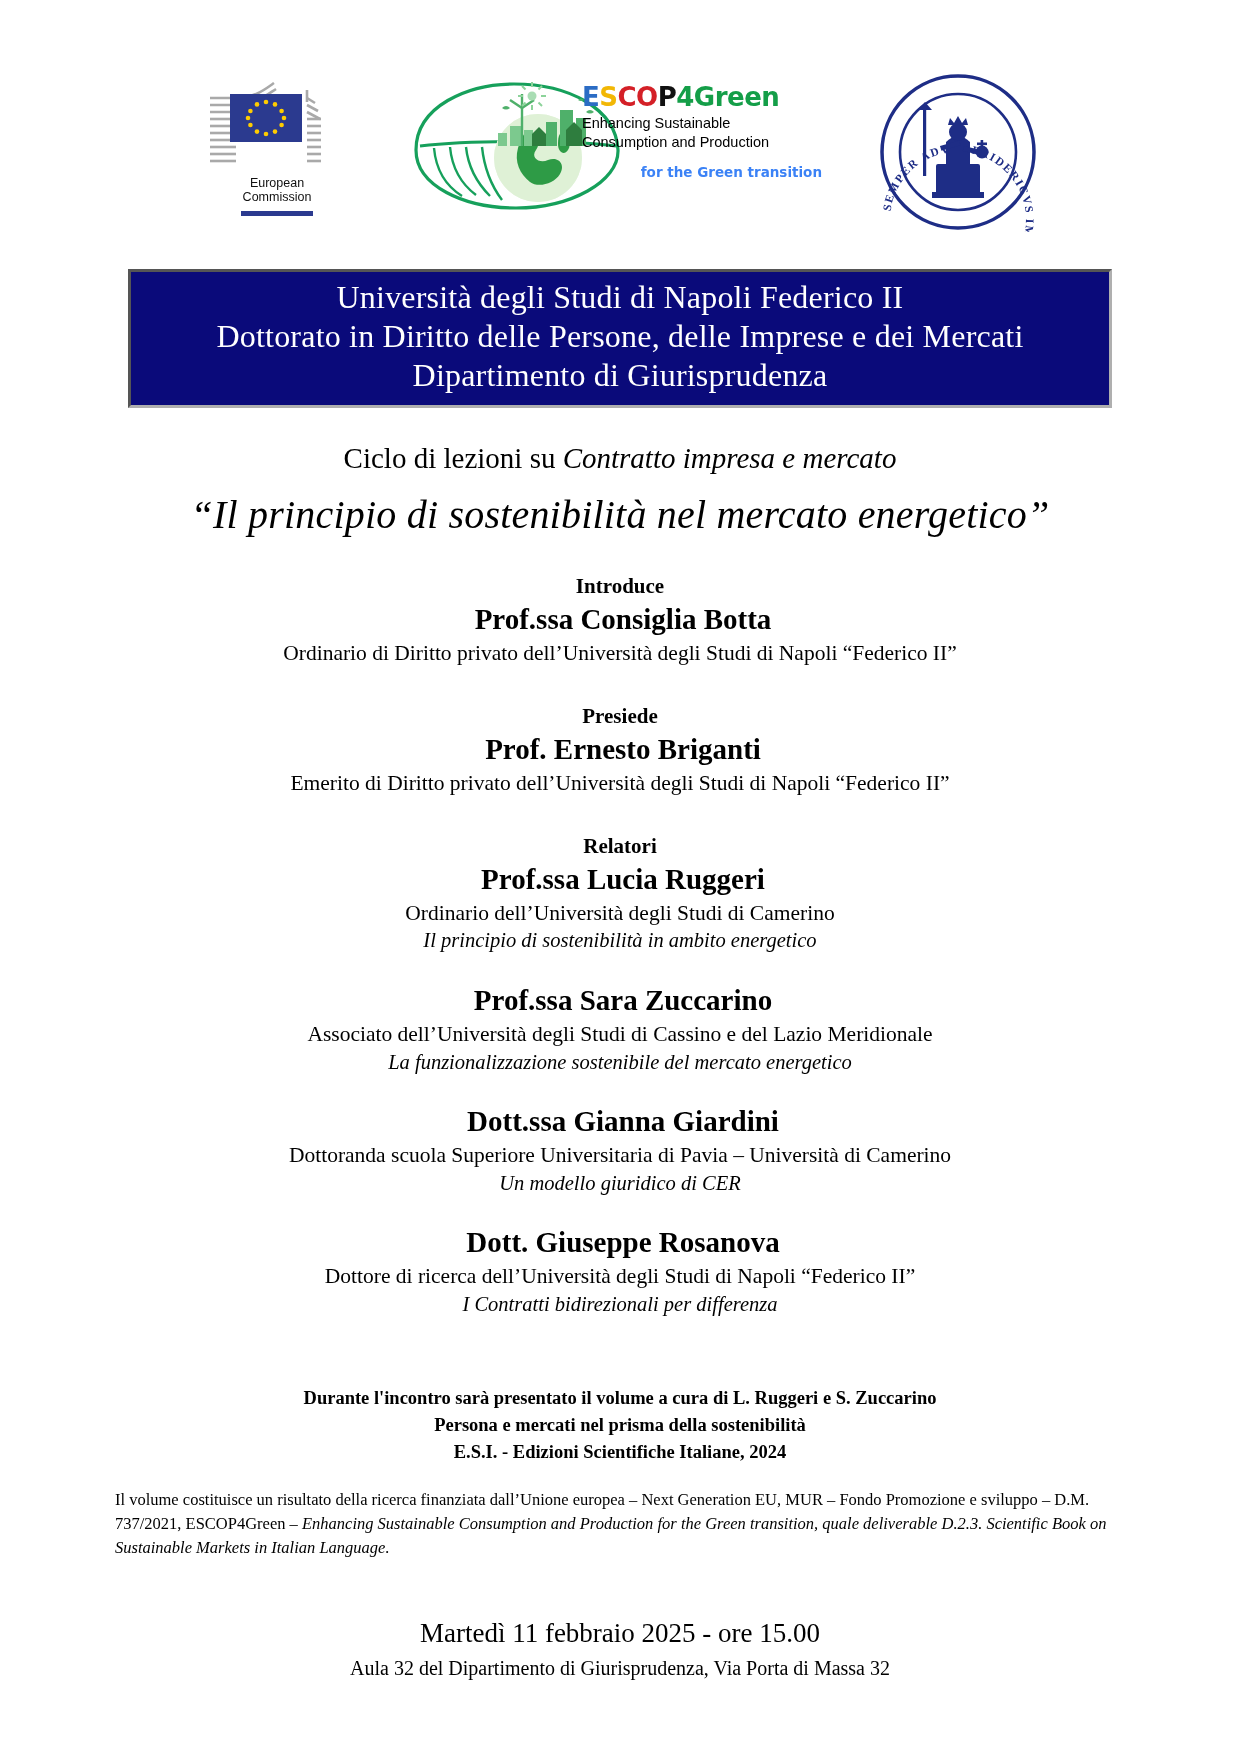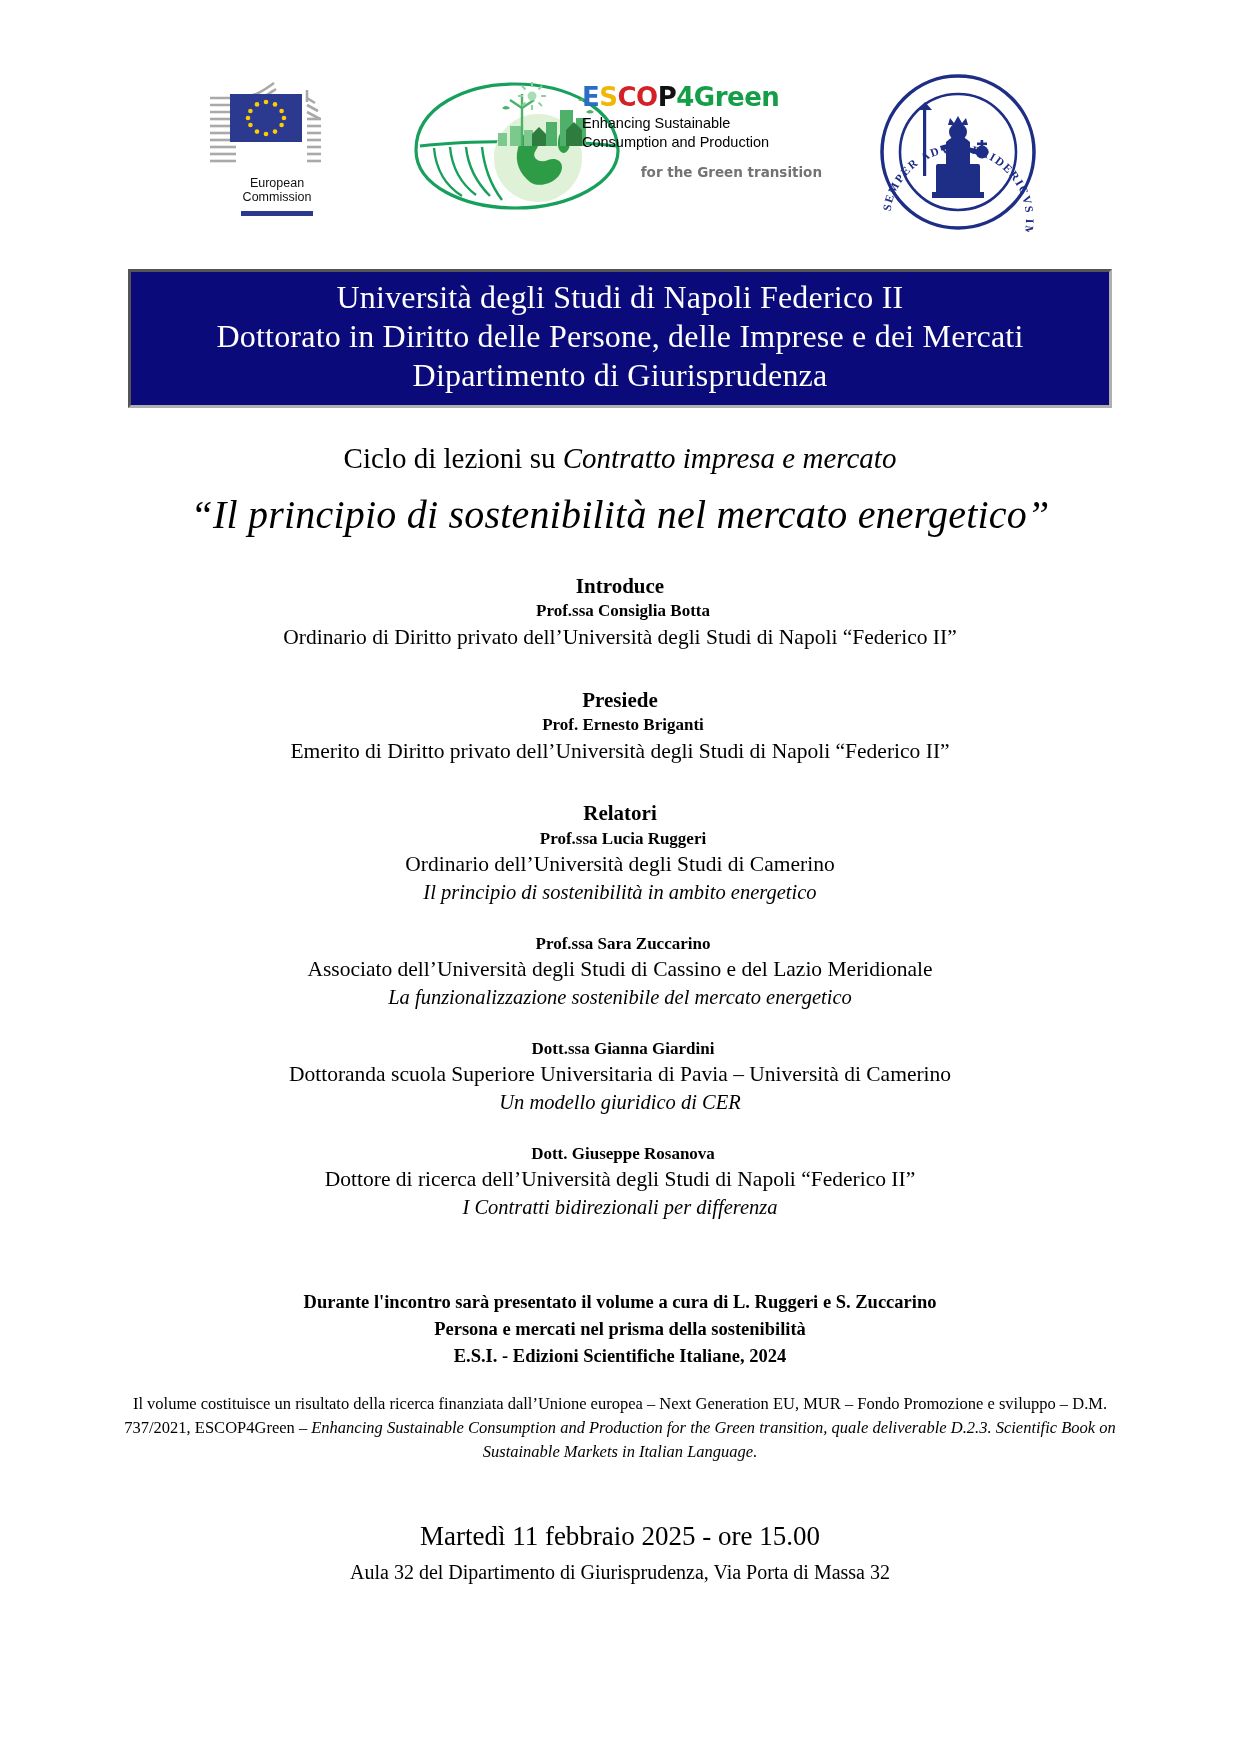--- a/index.html
+++ b/index.html
@@ -111,21 +111,21 @@
     font-family: Liberation Sans, sans-serif;
     font-size: 14.5px;
     line-height: 1.32;
     color: #000000;
     margin-top: 4px;
   }
   .escop-tag {
     font-family: "DejaVu Sans", sans-serif;
     font-weight: bold;
     font-size: 13.5px;
-    color: #737373;
+    color: #3b82f6;
     text-align: right;
     margin-top: 12px;
     white-space: nowrap;
   }
   .c-blue  { color: #2B6CC4; }
   .c-yellow{ color: #F2B705; }
   .c-red   { color: #D42027; }
   .c-black { color: #111111; }
   .c-green { color: #149E48; }
 
@@ -177,21 +177,21 @@
   .gap-lg { height: 34px; }
   .gap-md { height: 26px; }
 
   .role {
     font-weight: bold;
     font-size: 21px;
     line-height: 1.34;
   }
   .person {
     font-weight: bold;
-    font-size: 17px;
+    font-size: 29px;
     line-height: 1.34;
     padding-left: 6px;
   }
   .affil {
     font-size: 21.5px;
     line-height: 1.34;
   }
   .talk {
     font-style: italic;
     font-size: 20.5px;
@@ -200,21 +200,20 @@
 
   .volume {
     text-align: center;
     font-weight: bold;
     font-size: 18.5px;
     line-height: 1.46;
     margin-top: 17px;
   }
 
   .funding {
-    text-align: center;
     font-size: 16.5px;
     line-height: 1.45;
     width: 1010px;
     margin: 22px auto 0;
   }
   .funding i { font-style: italic; }
 
   .when {
     text-align: center;
     font-size: 27px;

